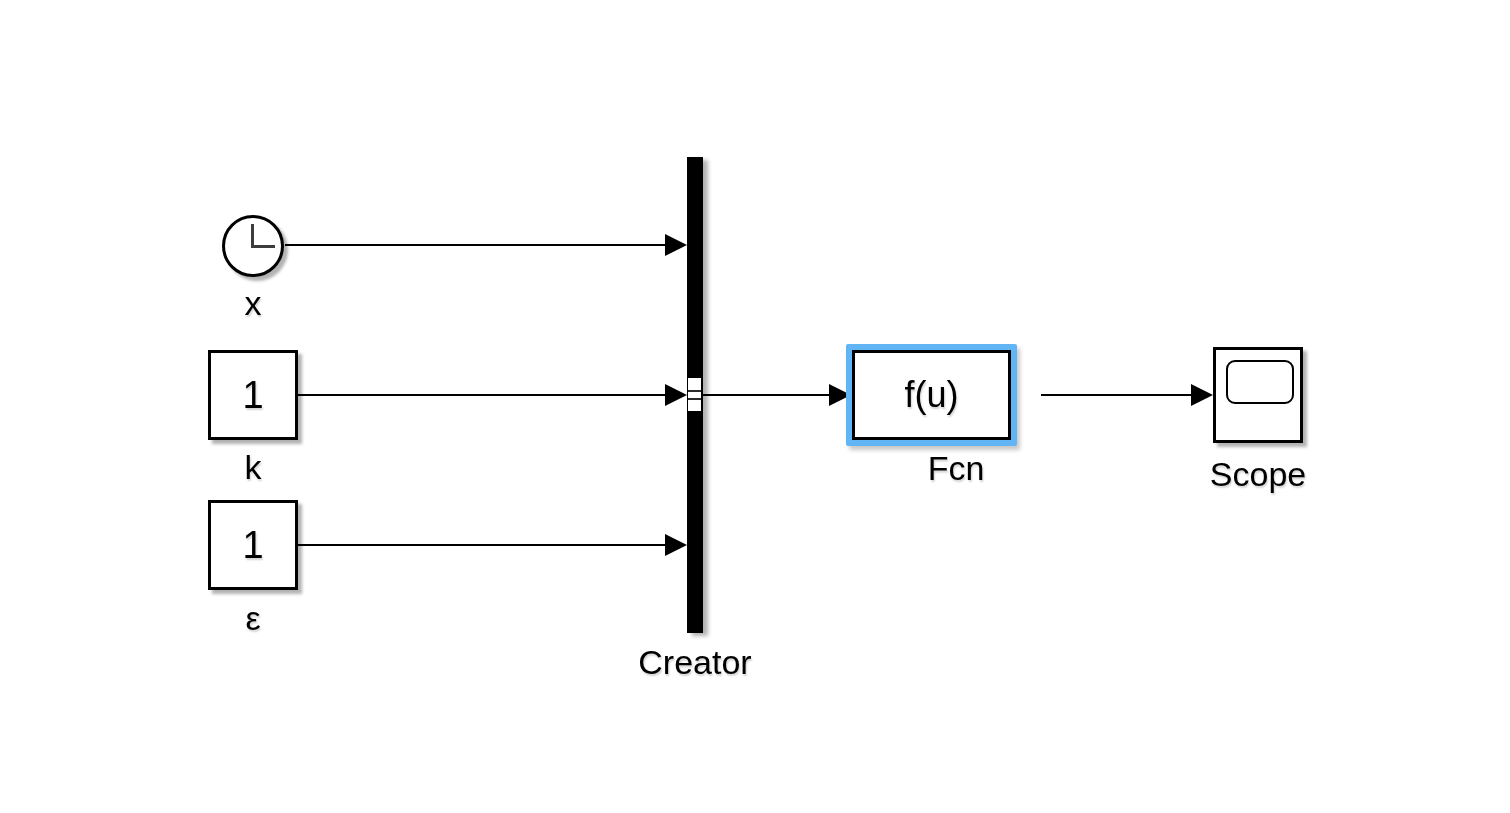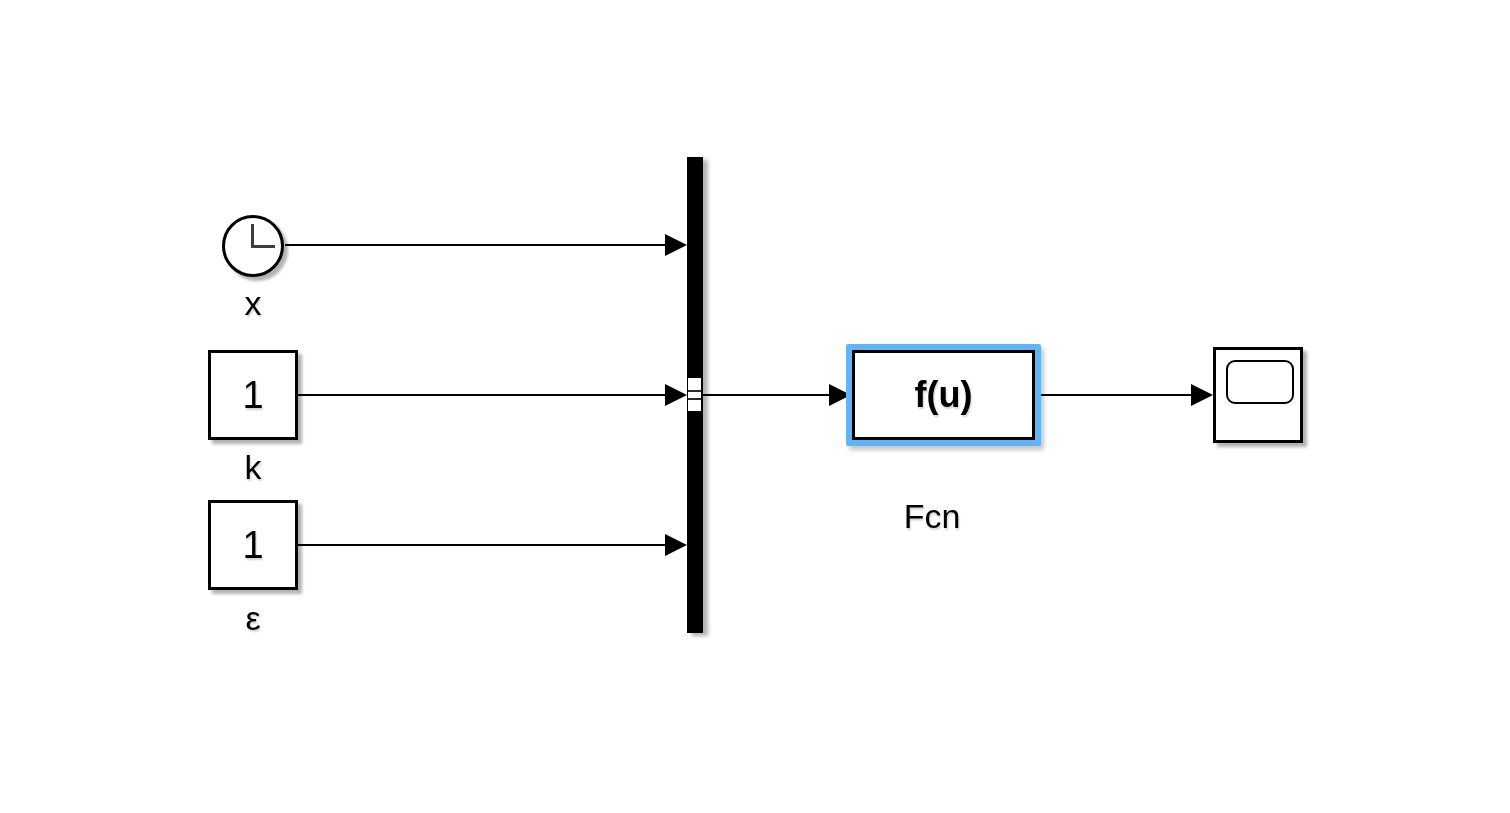--- a/index.html
+++ b/index.html
@@ -68,25 +68,24 @@
     width: 13px; height: 33px;
     background: #ffffff;
   }
   .bus-port-indicator .sep { position: absolute; left: 0; width: 13px; height: 2px; background: #2a2a2a; }
   .bus-port-indicator .sep.s1 { top: 12px; }
   .bus-port-indicator .sep.s2 { top: 20px; }
   
   .fcn-halo {
     position: absolute;
     left: 846px; top: 344px;
-    width: 195px; height: 102px;
+    width: 171px; height: 102px;
     background: #61b5f4;
     border-radius: 2px;
     box-shadow: 3px 4px 4px rgba(0,0,0,0.22);
-    font-weight: bold;
   }
   .fcn-inner {
     position: absolute;
     left: 6px; top: 6px; right: 6px; bottom: 6px;
     background: #ffffff;
     border: 3px solid #000000;
     display: flex;
     align-items: center;
     justify-content: center;
     font-size: 36px;
@@ -114,21 +113,21 @@
     width: 0; height: 0;
     border-top: 11px solid transparent;
     border-bottom: 11px solid transparent;
     border-left: 22px solid #000000;
   }
   
   .lbl-x     { left: 173px;  top: 283px; }
   .lbl-k     { left: 173px;  top: 447px; }
   .lbl-eps   { left: 173px;  top: 598px; }
   .lbl-bus   { left: 615px;  top: 642px; }
-  .lbl-fcn   { left: 852px;  top: 448px; margin-top: 48px; }
+  .lbl-fcn   { left: 876px;  top: 448px; }
   .lbl-scope { left: 1178px; top: 454px; }
 </style>
 </head>
 <body>
 
 <div class="canvas">
 
   <div class="blk clock-blk">
     <div class="clock-hand v"></div>
     <div class="clock-hand h"></div>
@@ -154,30 +153,32 @@
   <div class="wire" style="left:298px; top:544px; width:369px;"></div>
   <div class="arrowhead" style="left:665px; top:534px;"></div>
 
   <div class="bus-bar">
     <div class="bus-port-indicator">
       <div class="sep s1"></div>
       <div class="sep s2"></div>
     </div>
   </div>
   <div class="blk-label lbl-bus">
+    <div>Creator</div>
   </div>
 
   <div class="wire" style="left:703px; top:394px; width:128px;"></div>
   <div class="arrowhead" style="left:829px; top:384px;"></div>
 
   <div class="fcn-halo">
     <div class="fcn-inner">f(u)</div>
   </div>
   <div class="blk-label lbl-fcn">Fcn</div>
 
   <div class="wire" style="left:1041px; top:394px; width:152px;"></div>
   <div class="arrowhead" style="left:1191px; top:384px;"></div>
 
   <div class="blk scope-blk">
     <div class="scope-screen"></div>
   </div>
+  <div class="blk-label lbl-scope">Scope</div>
 
 </div>
 
 </body></html>

